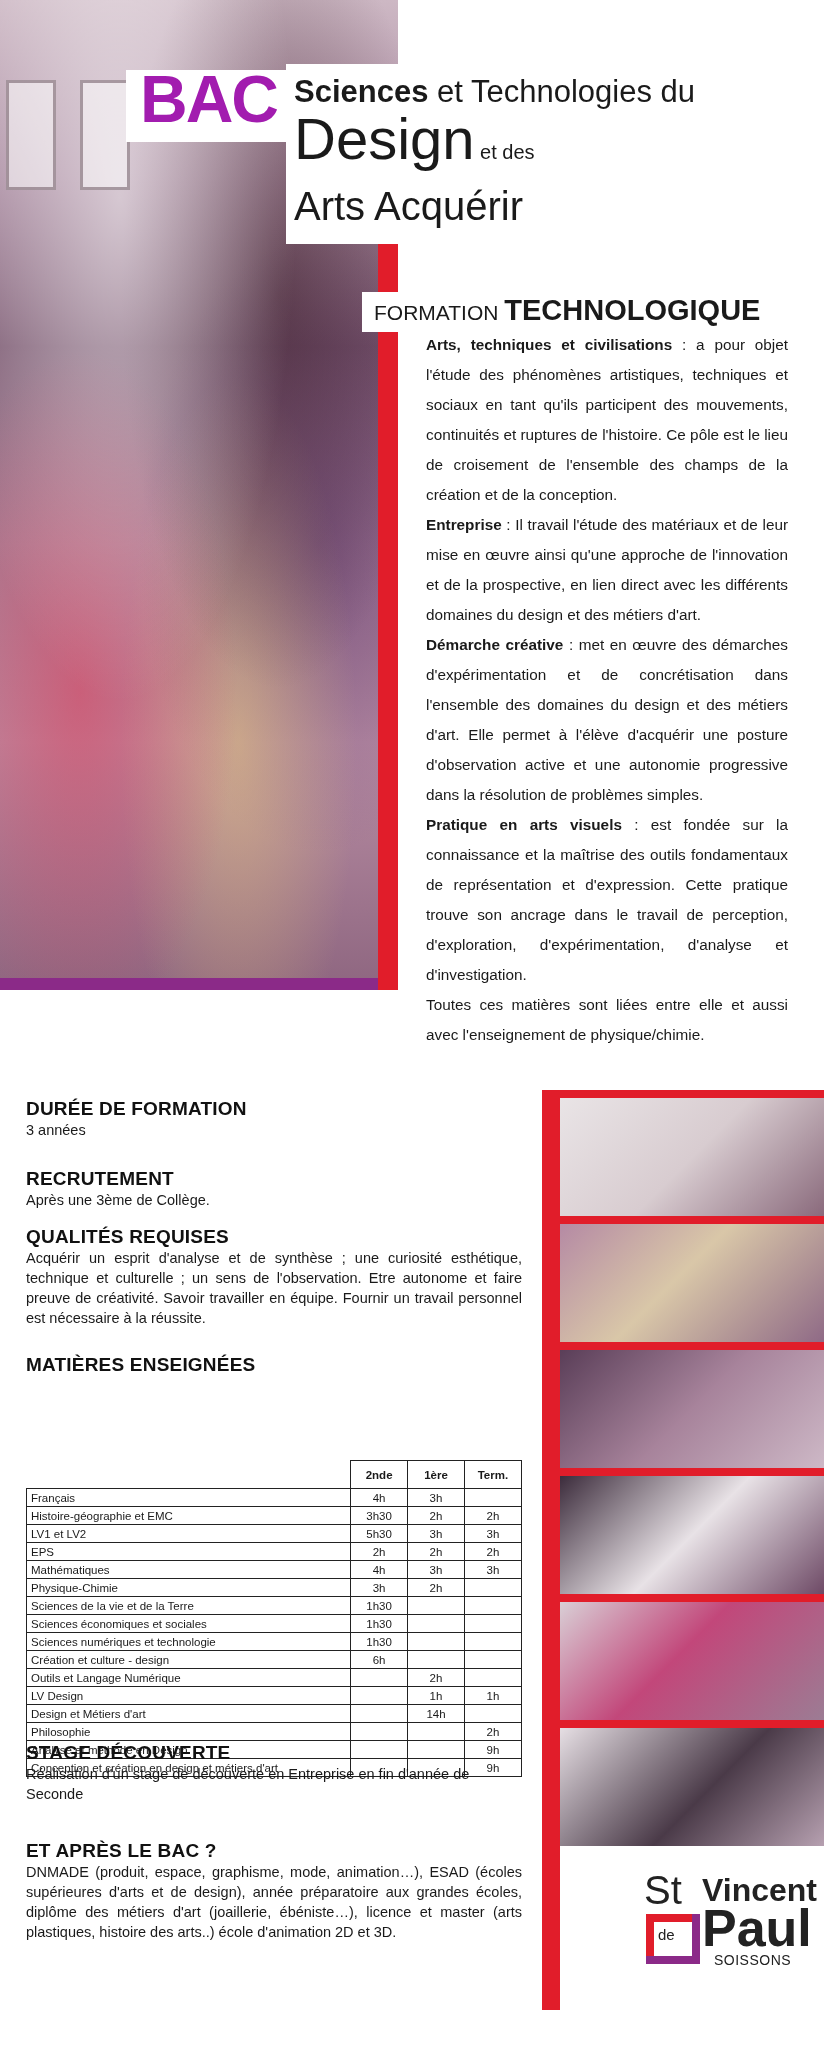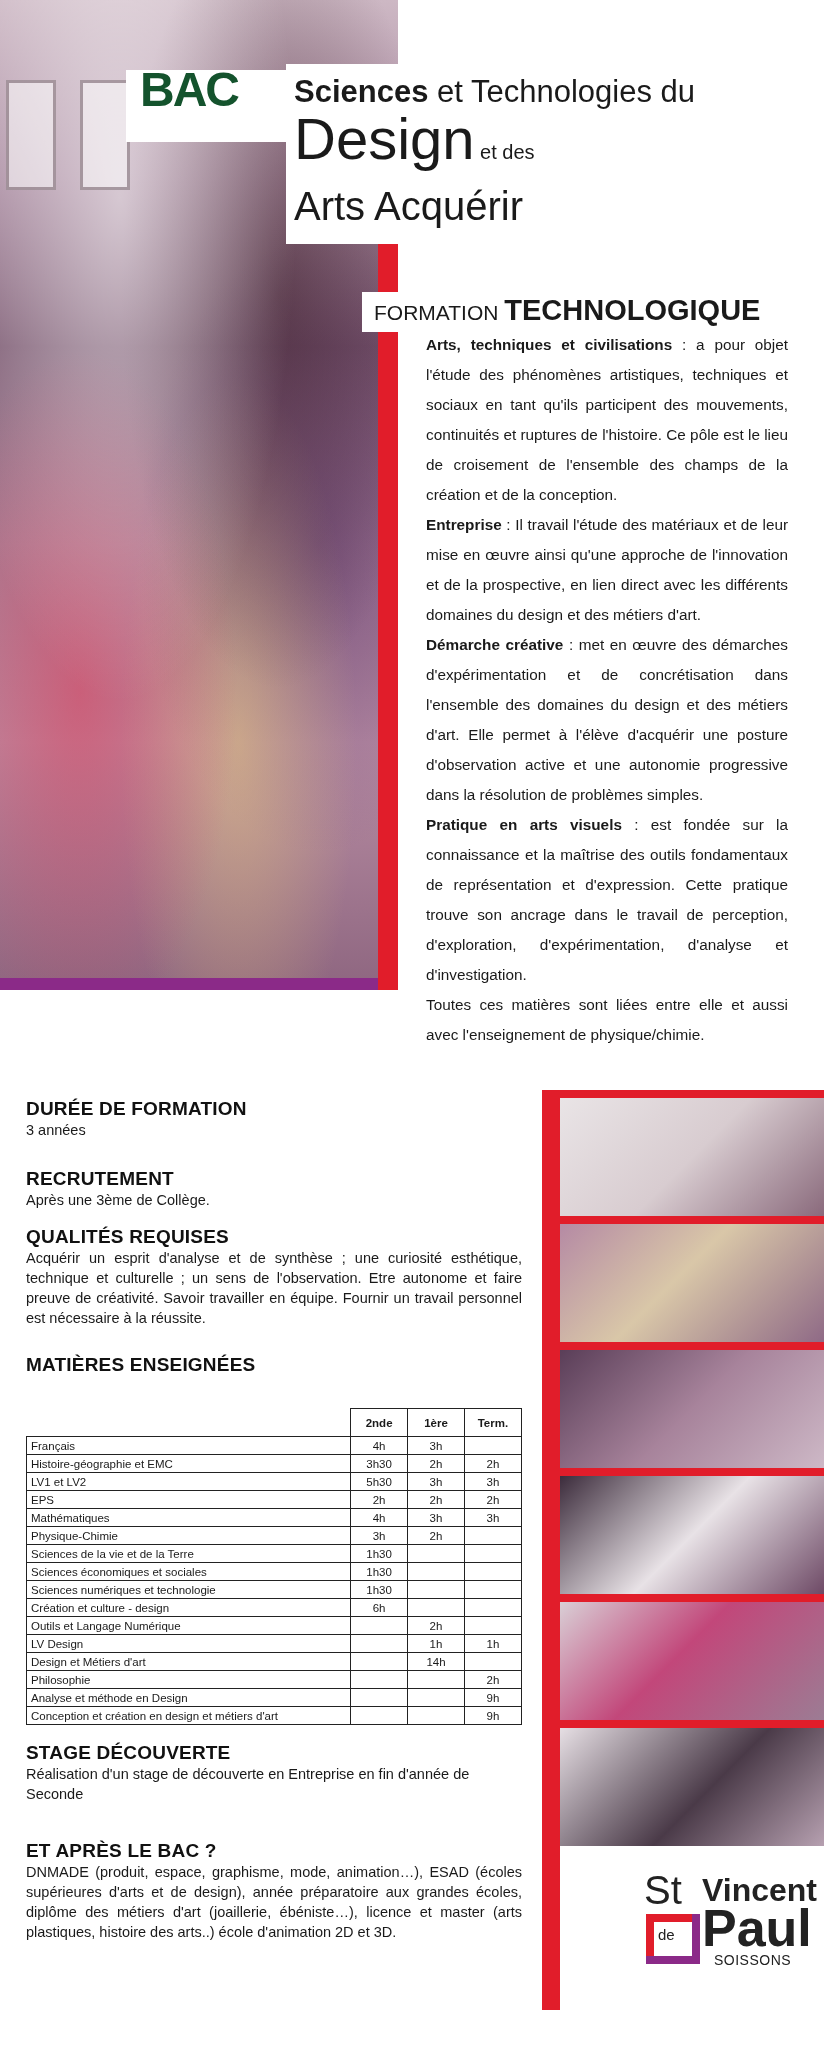--- a/index.html
+++ b/index.html
@@ -13,21 +13,21 @@
       radial-gradient(ellipse at 70% 30%, rgba(60,30,40,0.55), rgba(0,0,0,0) 40%),
       radial-gradient(ellipse at 20% 70%, rgba(220,60,90,0.55), rgba(0,0,0,0) 35%),
       radial-gradient(ellipse at 60% 75%, rgba(230,200,120,0.5), rgba(0,0,0,0) 35%),
       radial-gradient(ellipse at 80% 55%, rgba(90,50,110,0.55), rgba(0,0,0,0) 40%),
       linear-gradient(180deg, #cdb8c4 0%, #a98aa0 18%, #7c5a72 35%, #a67f95 55%, #b98ea4 75%, #8e6680 100%);
   }
   .hero-window { position: absolute; background: rgba(255,255,255,0.55); border: 3px solid rgba(120,100,110,0.6); }
   .hero-stripe { position: absolute; left: 0; top: 978px; width: 398px; height: 12px; background: #8b2a88; }
   .hero-redbar { position: absolute; left: 378px; top: 240px; width: 20px; height: 750px; background: #e11d2a; }
   .bac-box { position: absolute; left: 126px; top: 70px; width: 160px; height: 72px; background: #ffffff; }
-  .bac-text { position: absolute; left: 140px; top: 66px; font-size: 48px; font-weight: 700; letter-spacing: -2px; color: #14532d; line-height: 1; }
+  .bac-text { position: absolute; left: 140px; top: 66px; font-size: 66px; font-weight: 700; letter-spacing: -2px; color: #a21caf; line-height: 1; }
   .title-panel { position: absolute; left: 286px; top: 64px; width: 410px; height: 180px; background: #ffffff; }
   .title-line1 { position: absolute; left: 294px; top: 74px; font-size: 31px; color: #1a1a1a; }
   .title-line1 b { font-weight: 700; }
   .title-line2 { position: absolute; left: 294px; top: 110px; font-size: 58px; color: #1a1a1a; line-height: 1; }
   .title-line2 small { font-size: 20px; }
   .title-line3 { position: absolute; left: 294px; top: 184px; font-size: 40px; color: #1a1a1a; }
 
   .formation-band { position: absolute; left: 362px; top: 292px; width: 438px; height: 40px; background: #ffffff; }
   .formation-title { position: absolute; left: 374px; top: 294px; font-size: 21px; color: #1a1a1a; }
   .formation-title b { font-size: 29px; font-weight: 700; }
@@ -36,21 +36,21 @@
   .desc { position: absolute; left: 426px; top: 330px; width: 362px; font-size: 15.3px; line-height: 30px; text-align: justify; color: #1a1a1a; }
   .desc p { margin: 0; }
   .desc b { font-weight: 700; }
 
   
   .section { position: absolute; left: 26px; width: 500px; }
   .sec-title { font-size: 19px; font-weight: 700; color: #111; letter-spacing: 0.2px; }
   .sec-text { font-size: 14.5px; line-height: 20px; color: #1a1a1a; }
   .sec-text.just { text-align: justify; }
 
-  table.subjects { position: absolute; left: 26px; top: 1408px; width: 496px; border-collapse: collapse; font-size: 11.5px; }
+  table.subjects { position: absolute; left: 26px; top: 1460px; width: 496px; border-collapse: collapse; font-size: 11.5px; }
   table.subjects td, table.subjects th { border: 1px solid #222; padding: 0 4px; height: 18px; }
   table.subjects th { font-weight: 700; height: 28px; text-align: center; }
   table.subjects td.c { text-align: center; width: 58px; }
   table.subjects th.blank { border: none; }
   table.subjects td.subj { width: 336px; }
   .photo-redframe-top { position: absolute; left: 542px; top: 1090px; width: 282px; height: 8px; background: #e11d2a; }
   .photo-redframe-left { position: absolute; left: 542px; top: 1090px; width: 18px; height: 920px; background: #e11d2a; }
   .photo { position: absolute; left: 560px; width: 264px; height: 118px; }
   .photo-sep { position: absolute; left: 542px; width: 282px; height: 8px; background: #e11d2a; }
 

